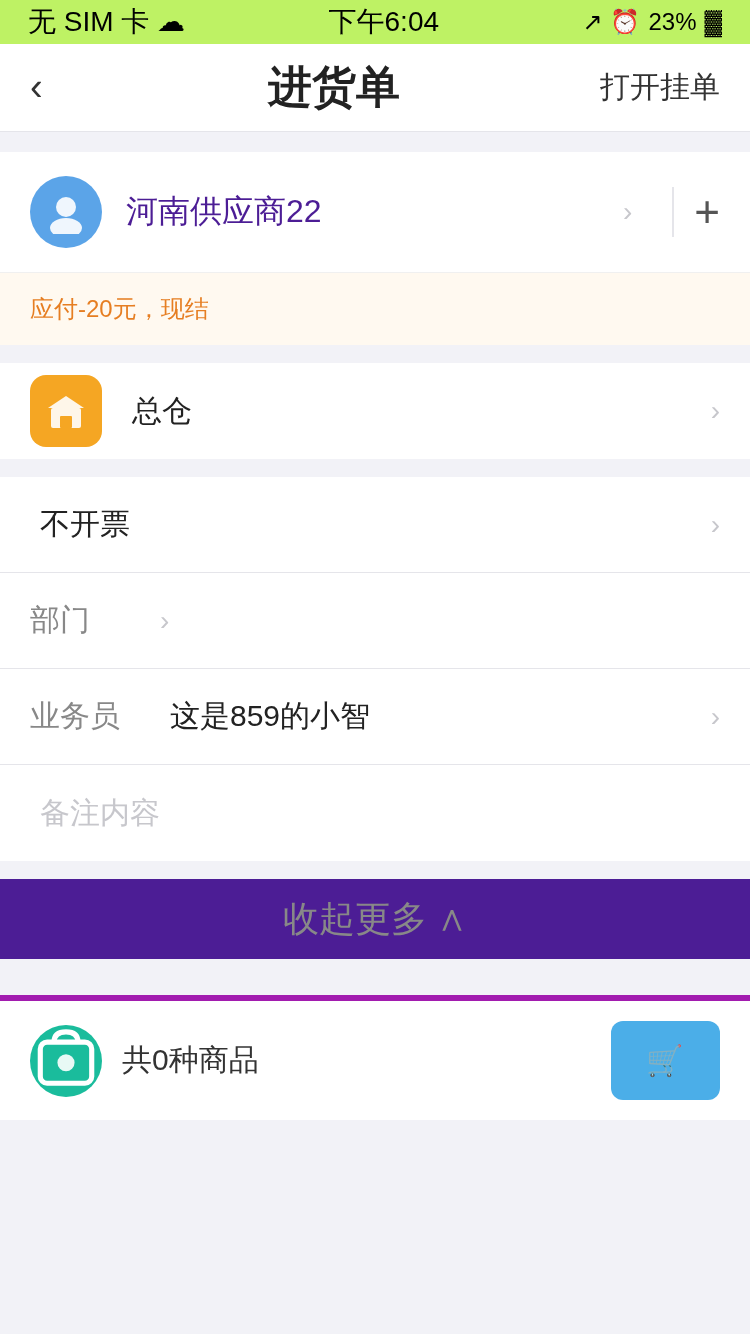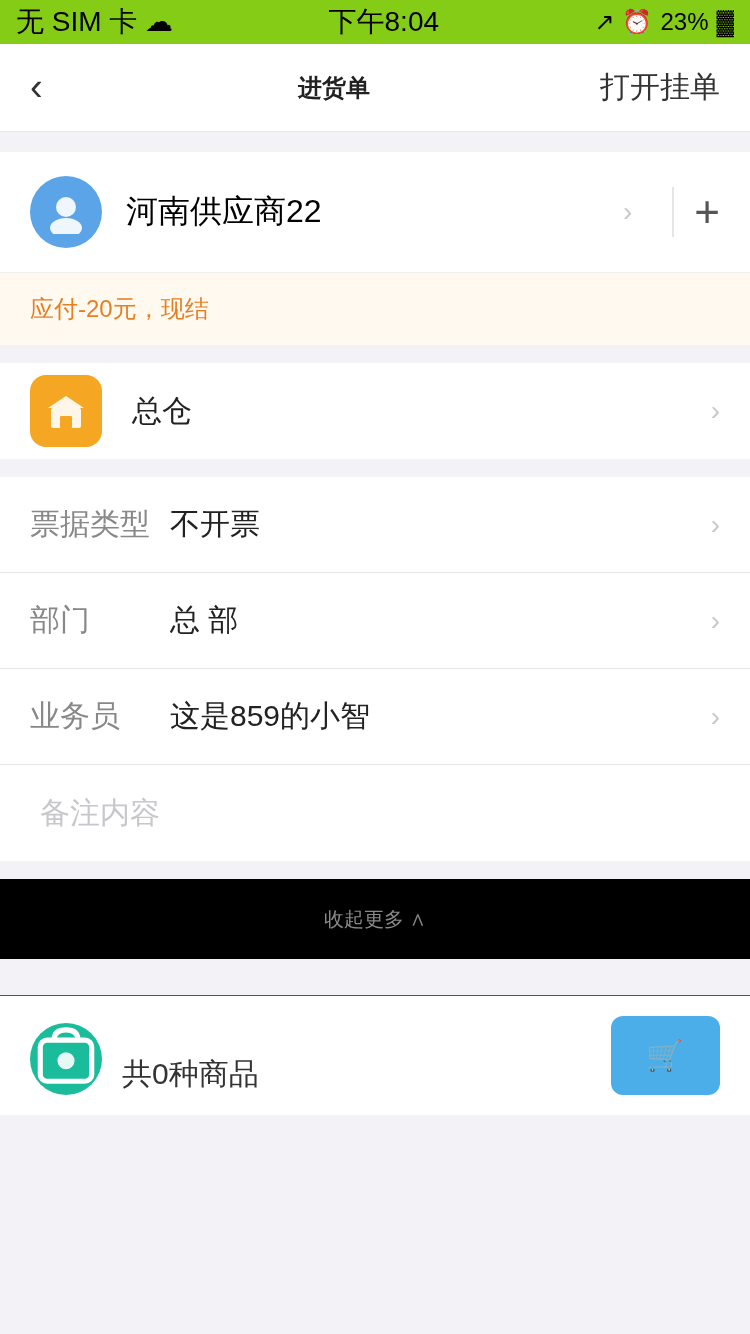--- a/index.html
+++ b/index.html
@@ -9,25 +9,25 @@
       min-height: 1334px;
       background: #f2f2f7;
       font-family: -apple-system, "PingFang SC", "Helvetica Neue", Arial, sans-serif;
       overflow-x: hidden;
     }
 
     
     .status-bar {
       width: 750px;
       height: 44px;
-      background: #84cc16;
+      background: #bef264;
       display: flex;
       align-items: center;
       justify-content: space-between;
-      padding: 0 16px;
+      padding: 0 28px;
       font-size: 28px;
       font-weight: 500;
     }
     .status-right { display: flex; align-items: center; gap: 8px; font-size: 24px; }
 
     
     .nav-bar {
       width: 750px;
       height: 88px;
       background: #fff;
@@ -37,21 +37,21 @@
       padding: 0 30px;
       border-bottom: 1px solid #e5e5ea;
     }
     .nav-back {
       font-size: 38px;
       color: #333;
       cursor: pointer;
       width: 60px;
     }
     .nav-title {
-      font-size: 24px;
+      font-size: 44px;
       font-weight: 600;
       color: #222;
     }
     .nav-action {
       font-size: 30px;
       color: #333;
       cursor: pointer;
       margin-left: 22px;
     }
 
@@ -83,21 +83,21 @@
       display: flex;
       align-items: center;
       justify-content: center;
       margin-right: 24px;
       flex-shrink: 0;
     }
     .supplier-avatar svg { width: 44px; height: 44px; }
     .supplier-name {
       flex: 1;
       font-size: 32px;
-      color: #000000;
+      color: #4c1d95;
     }
     .chevron-icon {
       color: #c7c7cc;
       font-size: 28px;
       margin-right: 20px;
     }
     .add-icon {
       font-size: 44px;
       color: #555;
       font-weight: 300;
@@ -161,37 +161,37 @@
     .row-value.placeholder {
       color: #c7c7cc;
     }
     .row-chevron {
       color: #c7c7cc;
       font-size: 28px;
     }
 
     
     .collapse-row {
-      background: #000000;
+      background: #4c1d95;
       height: 80px;
       display: flex;
       align-items: center;
       justify-content: center;
-      font-size: 20px;
+      font-size: 36px;
       color: #888;
       cursor: pointer;
     }
 
     
     .bottom-bar {
       background: #fff;
       display: flex;
-      align-items: flex-end;
+      align-items: center;
       padding: 20px 30px;
-      border-top: 1px solid #a21caf;
+      border-top: 6px solid #a21caf;
       margin-top: 18px;
     }
     .product-icon-wrap {
       width: 72px;
       height: 72px;
       border-radius: 50%;
       background: #1abc9c;
       display: flex;
       align-items: center;
       justify-content: center;
@@ -220,21 +220,21 @@
       flex: 1;
       background: #f2f2f7;
       min-height: 300px;
     }
   </style>
 </head>
 <body>
 
 <div class="status-bar">
   <span>无 SIM 卡 ☁</span>
-  <span>下午8:04</span>
+  <span>下午6:04</span>
   <div class="status-right">
     <span>↗</span>
     <span>⏰</span>
     <span>23%</span>
     <span>▓</span>
   </div>
 </div>
 
 <div class="nav-bar">
   <span class="nav-back">‹</span>
@@ -276,27 +276,25 @@
     </div>
     <span class="row-value">总仓</span>
     <span class="row-chevron">›</span>
   </div>
 </div>
 
 <div class="section-gap-small"></div>
 
 <div class="card" id="form-section">
     <div class="row-item">
-      <span class="row-label">票据类型</span>
       <span class="row-value">不开票</span>
       <span class="row-chevron">›</span>
     </div>
     <div class="row-item">
       <span class="row-label">部门</span>
-      <span class="row-value">总 部</span>
       <span class="row-chevron">›</span>
     </div>
     <div class="row-item">
       <span class="row-label">业务员</span>
       <span class="row-value">这是859的小智</span>
       <span class="row-chevron">›</span>
     </div>
     <div class="row-item">
       <span class="row-value placeholder">备注内容</span>
     </div>

